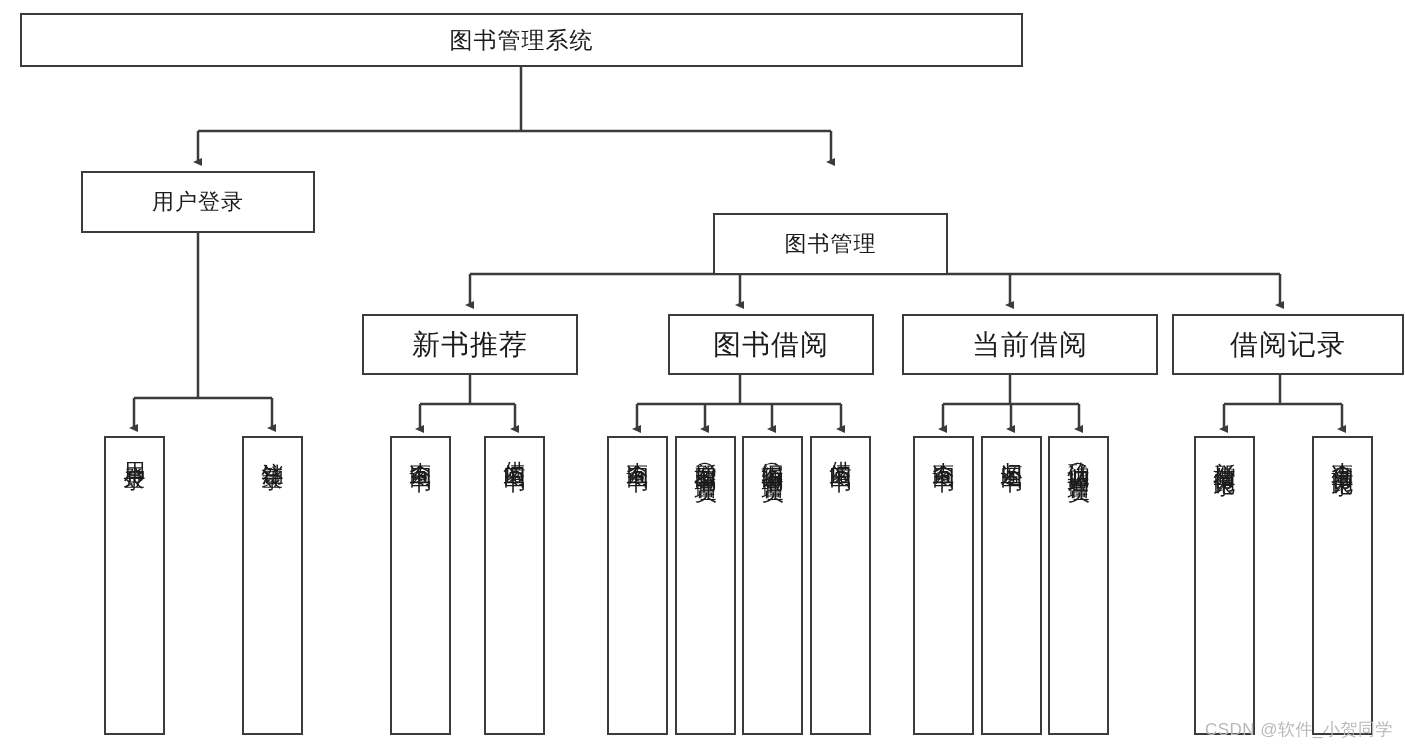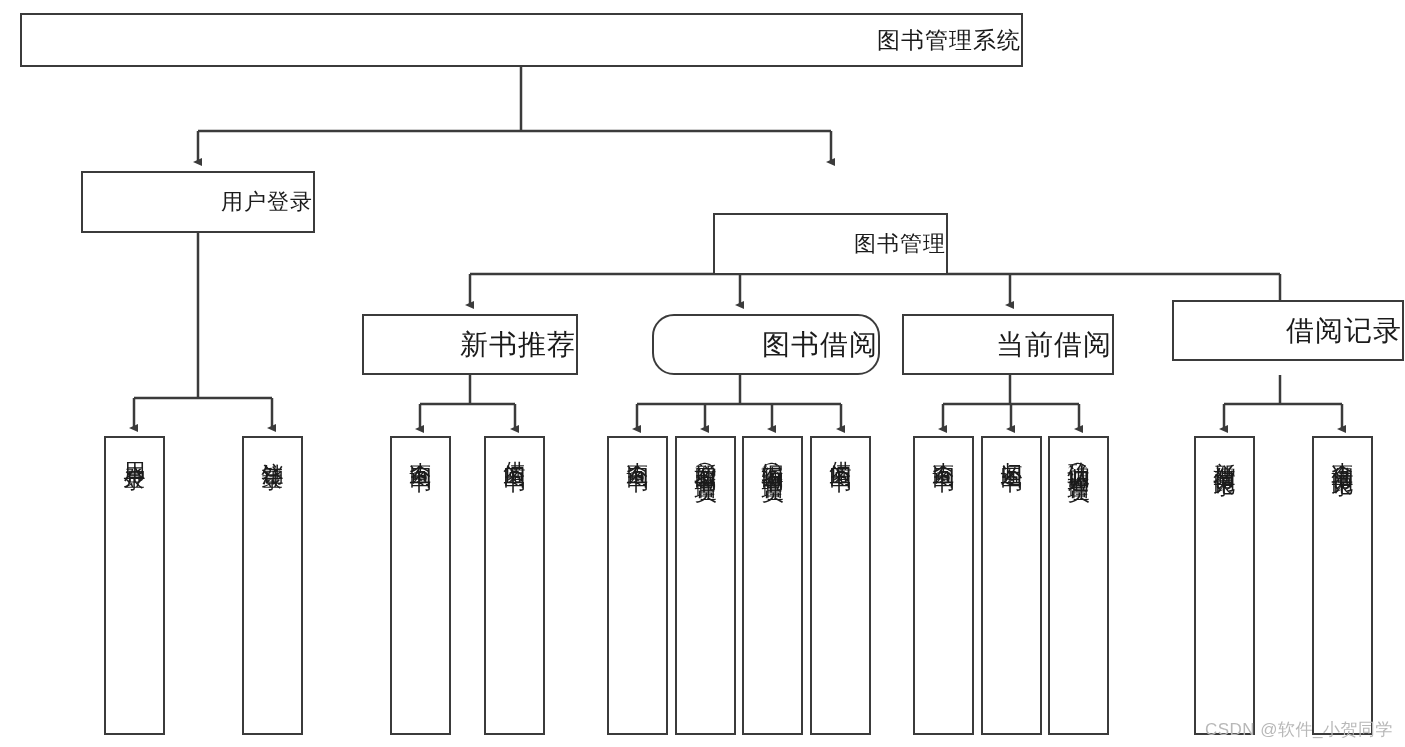--- a/index.html
+++ b/index.html
@@ -24,21 +24,21 @@
     pointer-events: none;
   }
   .node {
     position: absolute;
     box-sizing: border-box;
     border: 2px solid #3b3b3b;
     background: #ffffff;
     color: #1b1b1b;
     display: flex;
     align-items: center;
-    justify-content: flex-end;
+    justify-content: center;
     text-align: center;
     z-index: 2;
   }
   .node.level-root { font-size: 23px; }
   .node.level-2 { font-size: 22px; }
   .node.level-3 { font-size: 28px; }
   .node.leaf {
     font-size: 22px;
     align-items: flex-start;
     justify-content: center;
@@ -130,27 +130,27 @@
   <div class="node level-2" style="left:81px; top:171px; width:234px; height:62px;">
     <span class="htext">用户登录</span>
   </div>
   <div class="node level-2" style="left:713px; top:171px; width:235px; height:62px;margin-top:42px;">
     <span class="htext">图书管理</span>
   </div>
 
   <div class="node level-3" style="left:362px; top:314px; width:216px; height:61px;">
     <span class="htext">新书推荐</span>
   </div>
-  <div class="node level-3" style="left:652px; top:314px; width:228px; height:61px;border-radius:22px;">
+  <div class="node level-3" style="left:668px; top:314px; width:206px; height:61px;">
     <span class="htext">图书借阅</span>
   </div>
-  <div class="node level-3" style="left:902px; top:314px; width:212px; height:61px;">
+  <div class="node level-3" style="left:902px; top:314px; width:256px; height:61px;">
     <span class="htext">当前借阅</span>
   </div>
-  <div class="node level-3" style="left:1172px; top:300px; width:232px; height:61px;">
+  <div class="node level-3" style="left:1172px; top:314px; width:232px; height:61px;">
     <span class="htext">借阅记录</span>
   </div>
 
   <div class="node leaf" style="left:104px; top:436px; width:61px; height:299px;">
     <span class="vtext">用户登录</span>
   </div>
   <div class="node leaf" style="left:242px; top:436px; width:61px; height:299px;">
     <span class="vtext">注销登录</span>
   </div>
 

